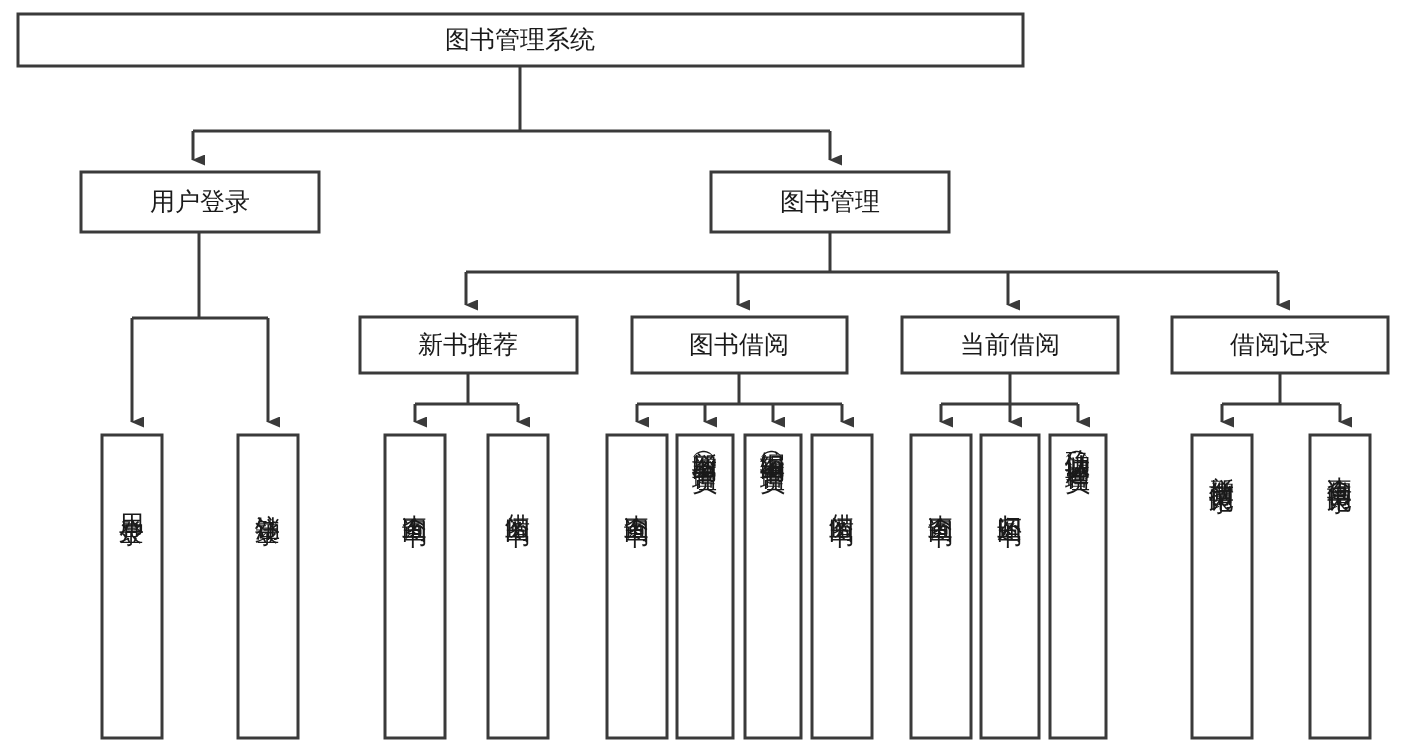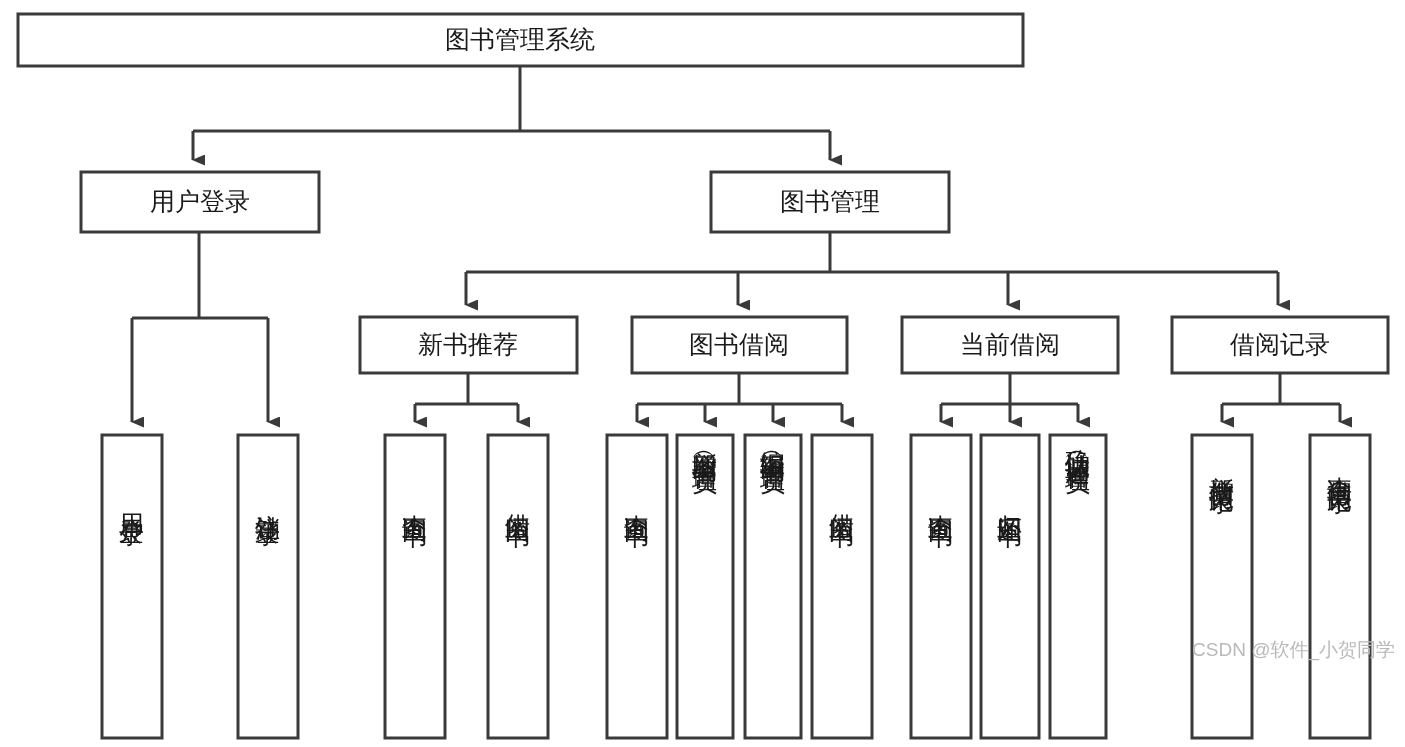--- a/index.html
+++ b/index.html
@@ -223,15 +223,14 @@
       <text class="node-label-v" x="1222" y="465">新增借阅记录</text>
     </g>
 
     <g>
       <rect class="node-box" x="1310" y="435" width="60" height="303"></rect>
       <text class="node-label-v" x="1340" y="465">查询借阅记录</text>
     </g>
 
   </svg>
 
-  <div class="watermark-text">CSDN @软件_小贺同学</div>
 
 </div>
 
 </body></html>

